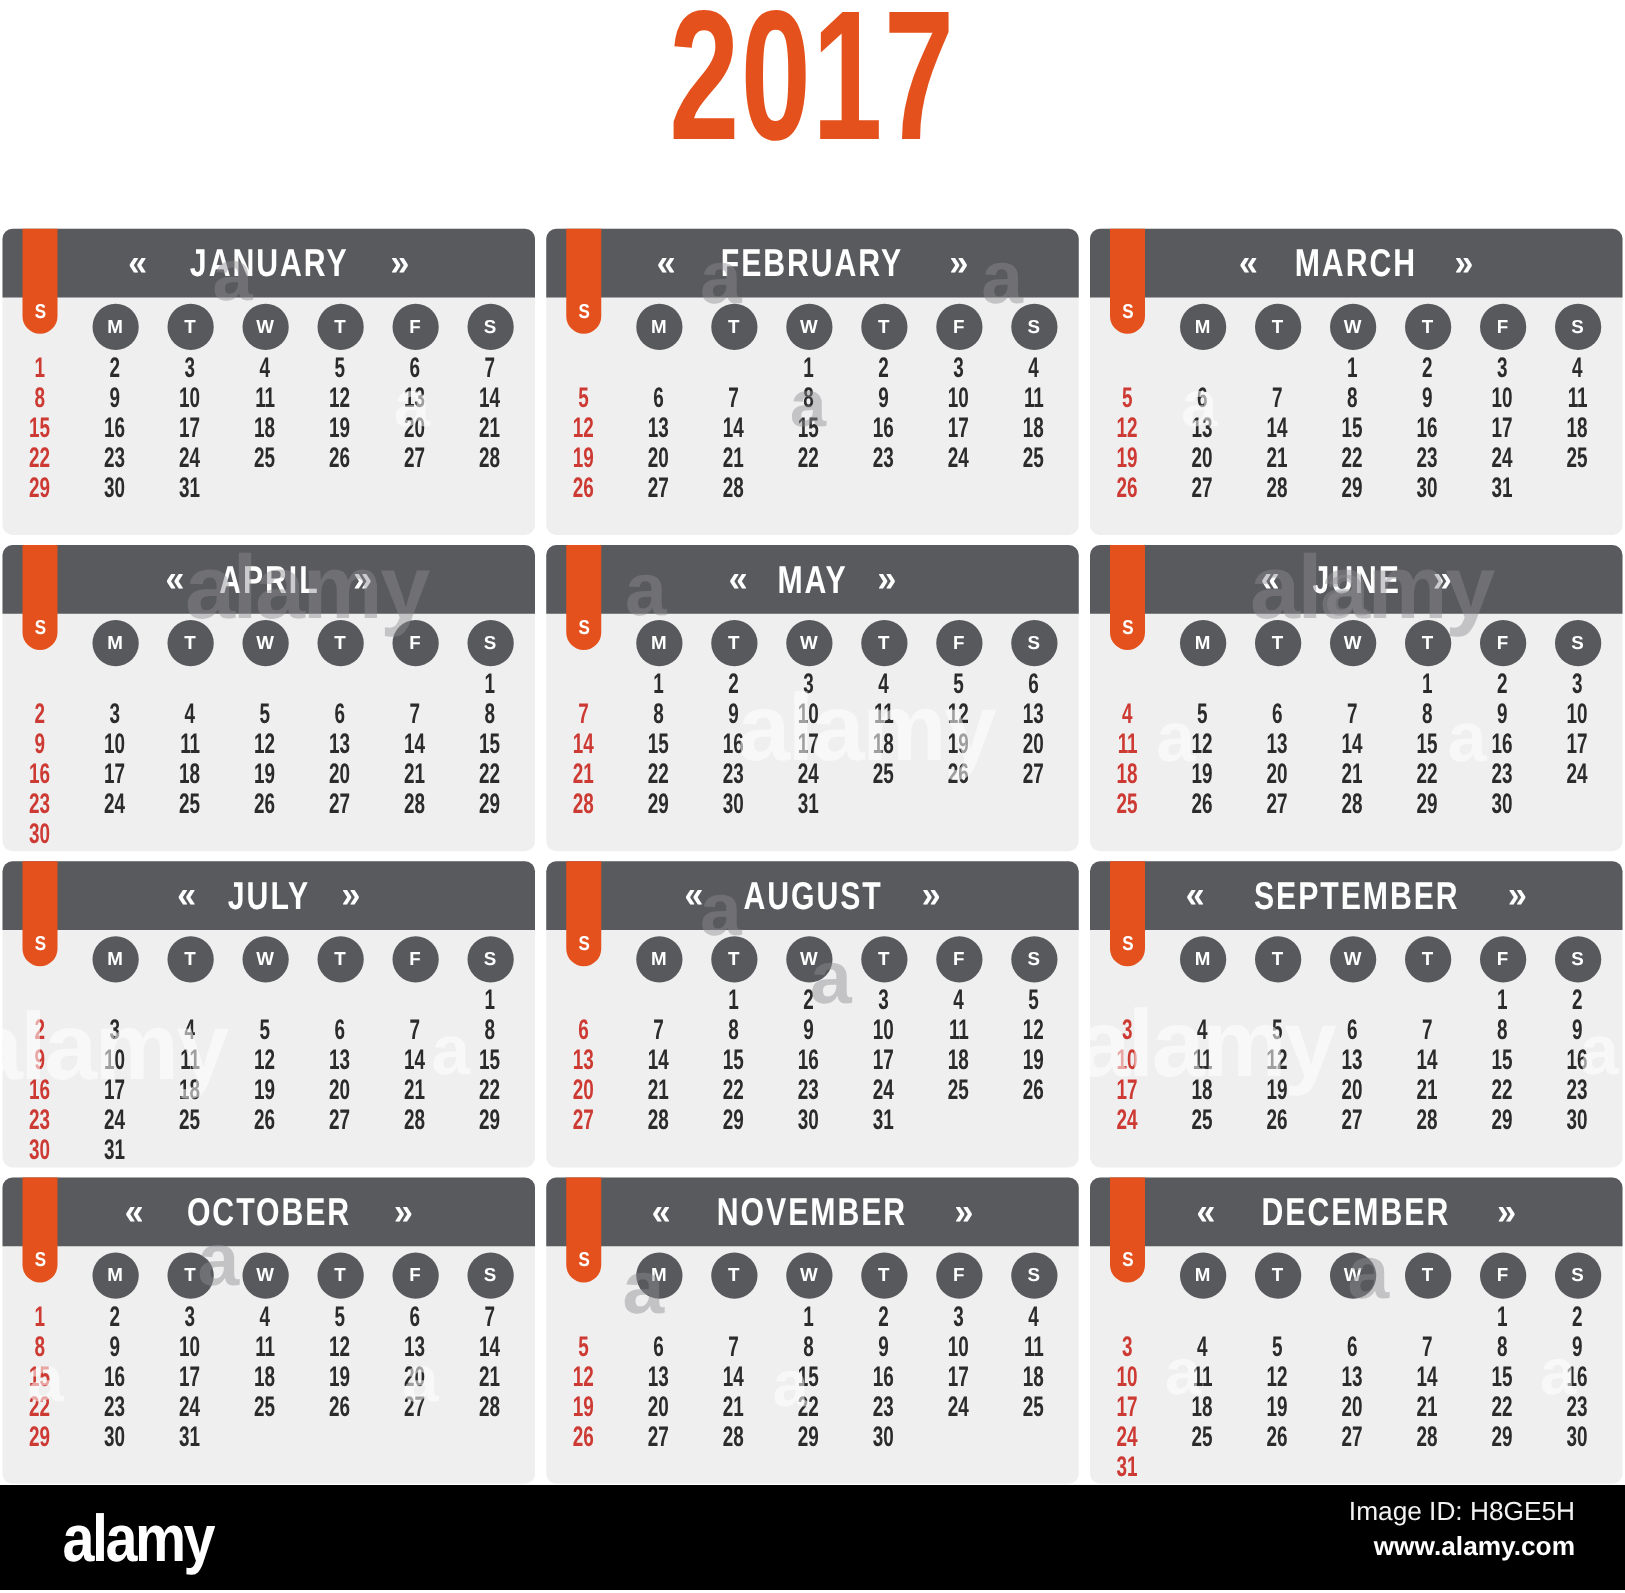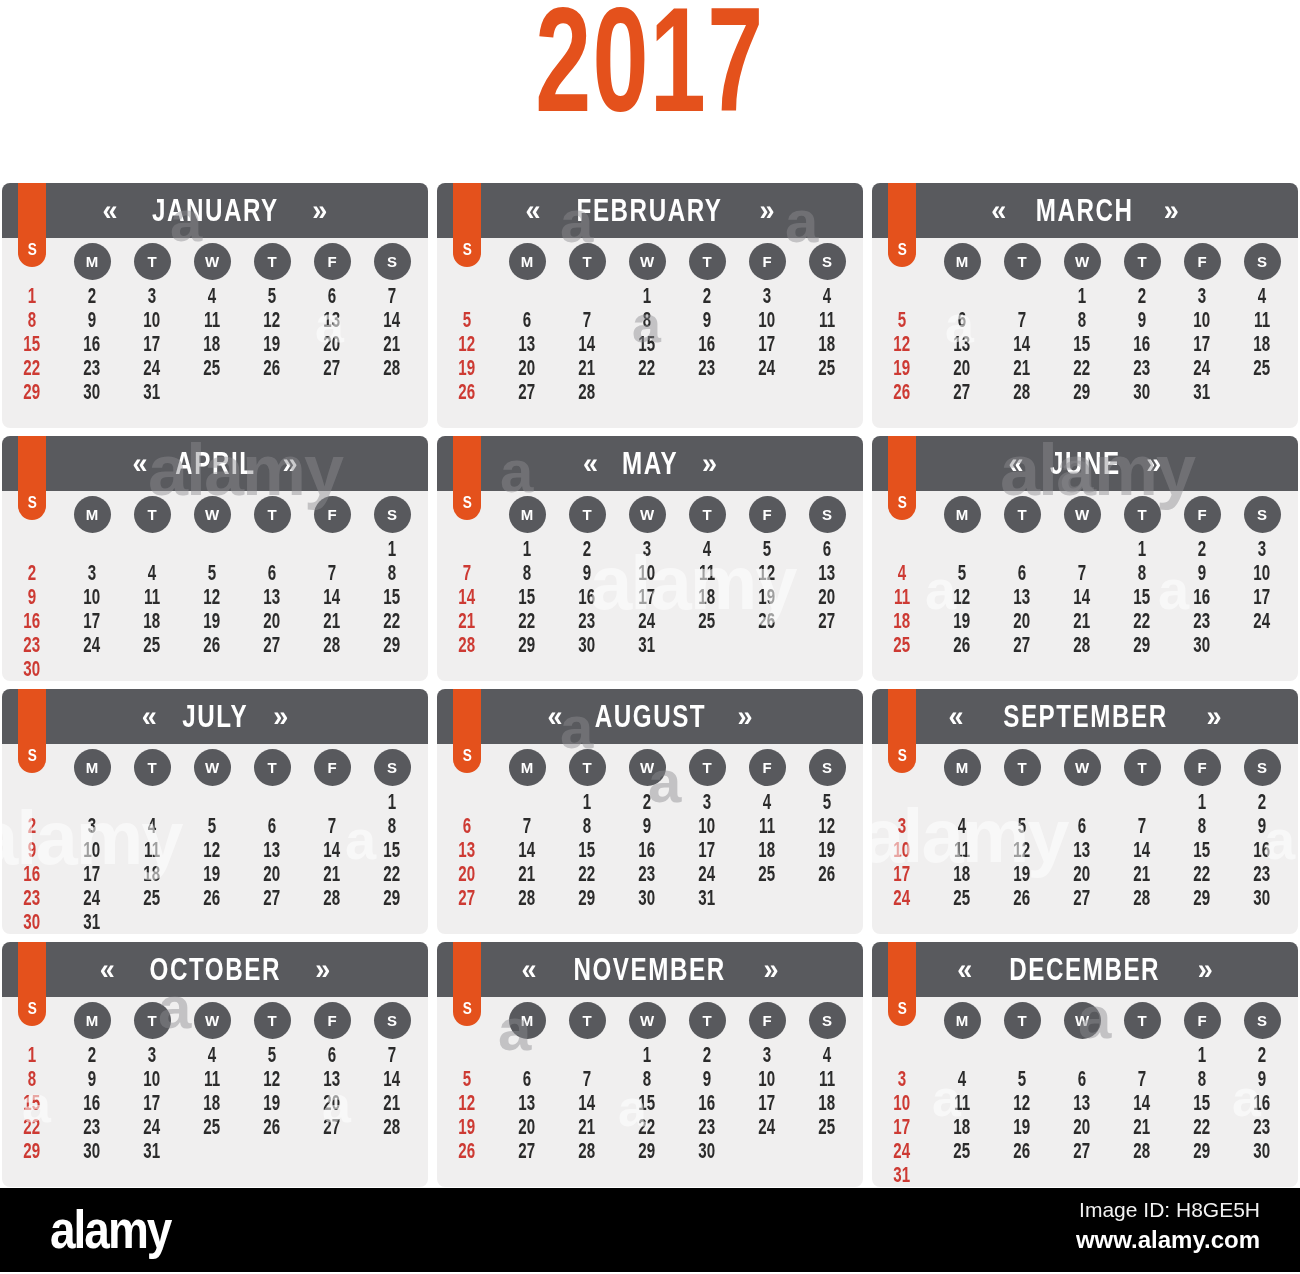--- a/index.html
+++ b/index.html
@@ -51,21 +51,21 @@
   .wm.dark  { color:rgba(140,140,145,.45); }
   .wm.light { color:rgba(255,255,255,.55); }
 
   
   .footer-bar { position:absolute; left:0; bottom:0; width:100%; height:84px; background:#000;
                 z-index:6; display:flex; align-items:center; }
   .alamy-logo { color:#fff; font-size:46px; font-weight:bold; letter-spacing:-2px;
                 margin-left:50px; transform:scaleY(1.15); }
   .footer-right { position:absolute; right:40px; top:10px; text-align:right; color:#fff; }
   .image-id { font-size:21px; font-weight:normal; color:#f2f2f2; }
-  .alamy-url { font-size:24px; font-weight:bold; margin-top:4px; }
+  .alamy-url { font-size:21px; font-weight:bold; margin-top:4px; }
 </style>
 </head>
 <body>
 
 <div id="page">
 
   <div class="year-title"><span class="cond">2017</span></div>
 
   <div class="months-grid">
   <div class="month-card">

